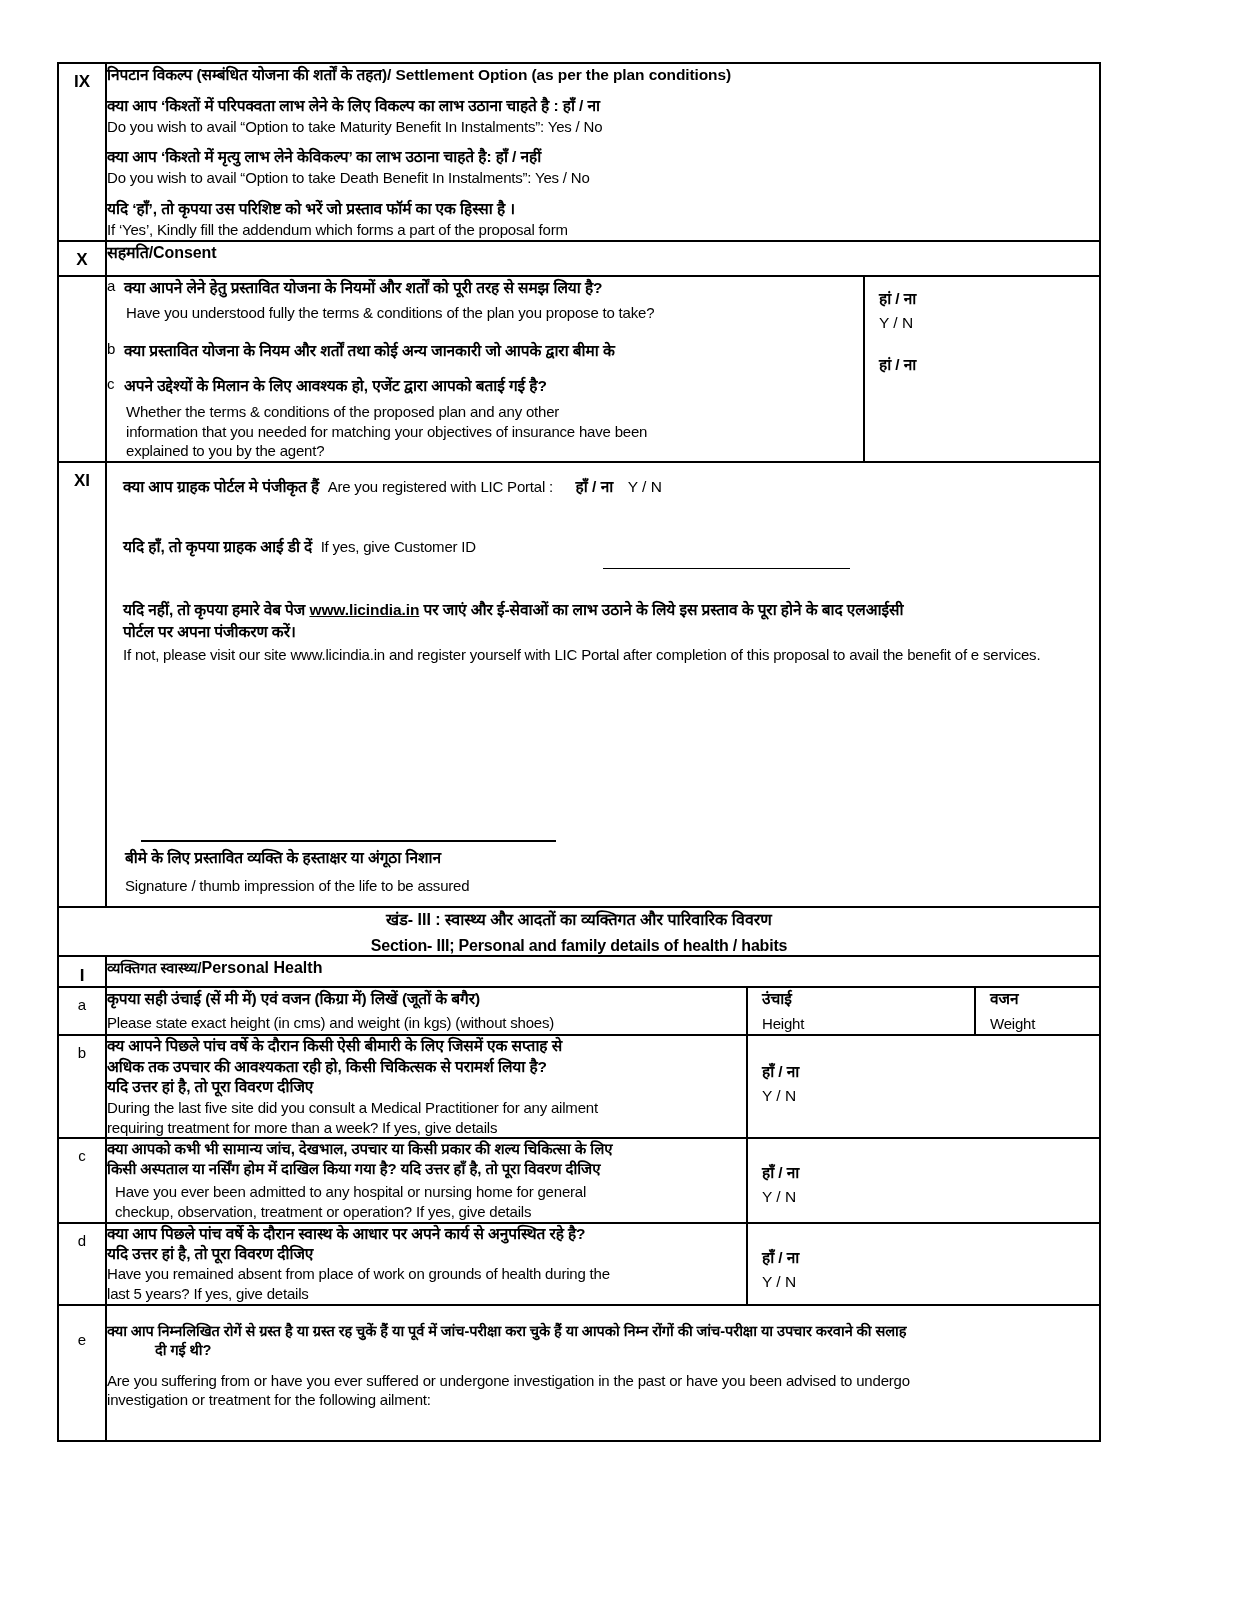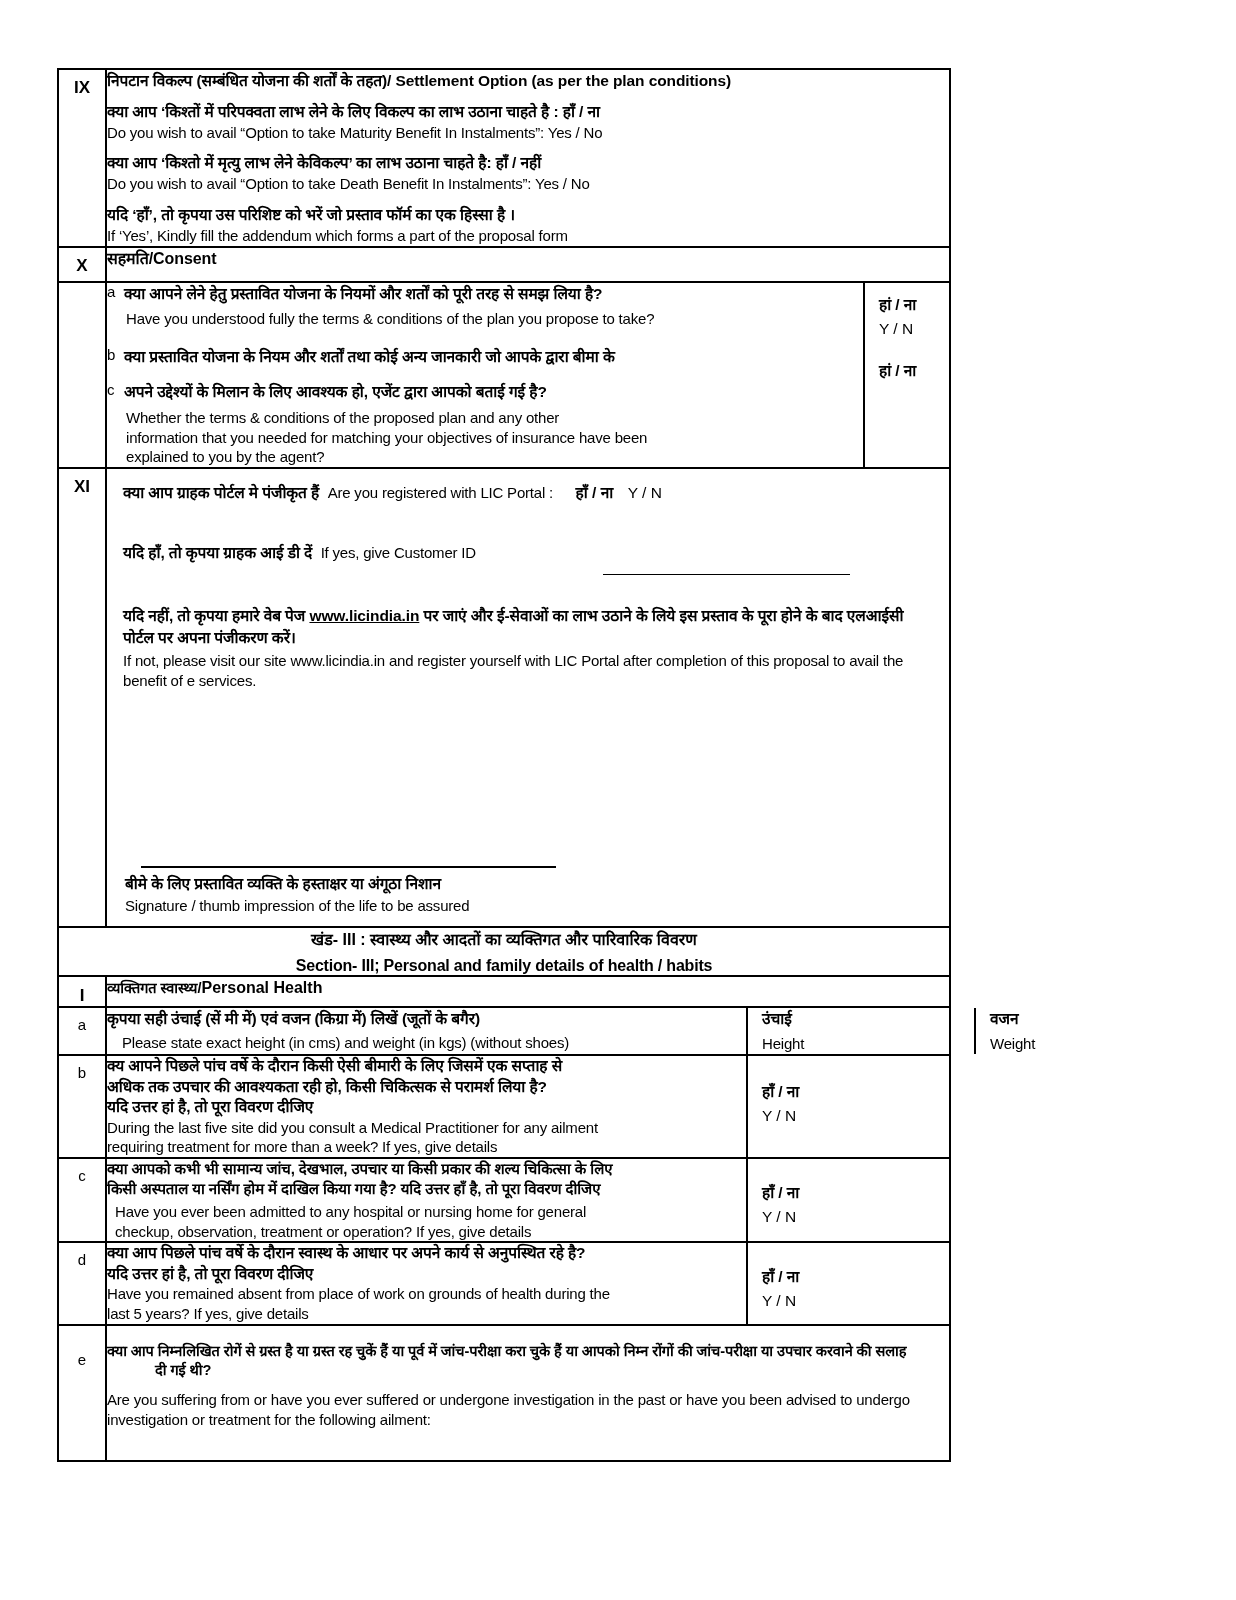--- a/index.html
+++ b/index.html
@@ -12,22 +12,22 @@
     height: 1600px;
     font-family: "Liberation Sans", "DejaVu Sans", sans-serif;
     color: #000000;
     position: relative;
     overflow: hidden;
   }
 
   .page {
     position: absolute;
     left: 57px;
-    top: 68px;
-    width: 894px;
+    top: 62px;
+    width: 1044px;
   }
 
   table.form {
     width: 100%;
     border-collapse: collapse;
     table-layout: fixed;
   }
   table.form td {
     border: 2px solid #000;
     vertical-align: top;
@@ -111,21 +111,21 @@
   }
 
   .sigwrap { margin-top: 175px; }
   .sigline {
     height: 2px;
     background: #000;
     width: 415px;
     margin: 0 0 5px 18px;
   }
   .sigwrap .hi { margin-left: 2px; }
-  .sigwrap .en { margin-left: 2px; margin-top: 1px; }
+  .sigwrap .en { margin-left: 2px; margin-top: 7px; }
 
   .inline-ans {
     font-weight: bold;
     font-size: 15.5px;
   }
   .inline-yn {
     font-size: 15.5px;
     font-weight: normal;
   }
 
@@ -290,21 +290,21 @@
       <table class="form" style="border:0;">
         <colgroup>
           <col style="width:640px">
           <col style="width:228px">
           <col>
         </colgroup>
         <tbody>
                 <tr>
           <td class="cellpad" style="border-top:0;border-left:0;border-bottom:0;">
             <div class="hi">कृपया सही उंचाई (सें मी में) एवं वजन (किग्रा में) लिखें (जूतों के बगैर)</div>
-            <div class="en" style="margin-top:3px;margin-left:15px;">Please state exact height (in cms) and weight (in kgs)  (without shoes)</div>
+            <div class="en" style="margin-top:3px;">Please state exact height (in cms) and weight (in kgs)  (without shoes)</div>
           </td>
           <td class="cellpad" style="border-top:0;border-bottom:0;padding-left:14px !important;">
             <div class="hi">उंचाई</div>
             <div class="en" style="margin-top:4px;">Height</div>
           </td>
           <td class="cellpad" style="border-top:0;border-right:0;border-bottom:0;padding-left:14px !important;">
             <div class="hi">वजन</div>
             <div class="en" style="margin-top:4px;">Weight</div>
           </td>
         </tr>

